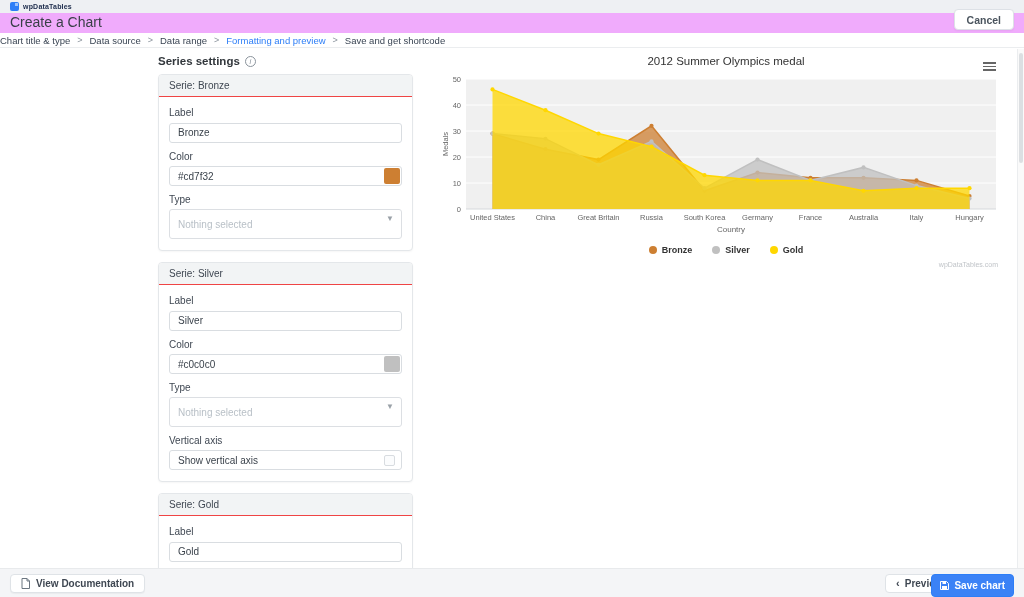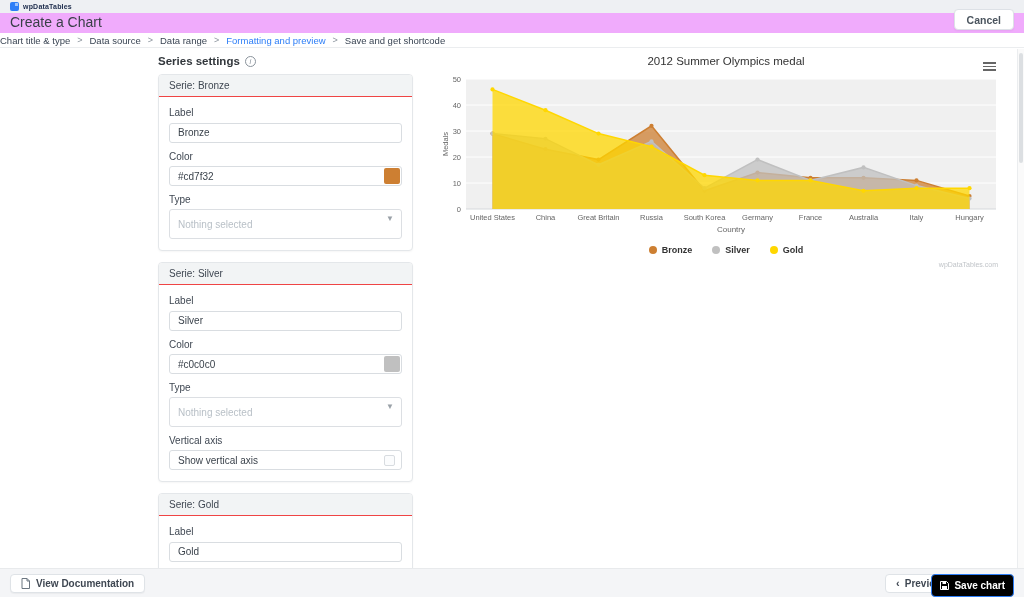--- a/index.html
+++ b/index.html
@@ -55,21 +55,21 @@
   .watermark { text-align:right; font-size:7px; color:#c0c4c8; margin-top:6px; padding-right:14px; }
 
   
   .scrollbar { position:absolute; right:0; top:49px; bottom:29px; width:7px; background:#fafafa; border-left:1px solid #ebedef; }
   .scroll-thumb { position:absolute; left:1px; top:4px; width:4px; height:110px; border-radius:2px; background:#dcdfe2; }
 
   
   .footer { position:absolute; left:0; right:0; bottom:0; height:29px; background:#f4f5f7; border-top:1px solid #e8eaec; }
   .doc-btn { position:absolute; left:10px; top:5px; height:19px; padding:0 10px; background:#fff; border:1px solid #dfe3e7; border-radius:4px; font-size:10px; font-weight:bold; color:#3f4752; display:flex; align-items:center; gap:6px; cursor:pointer; box-shadow:0 1px 1px rgba(0,0,0,.04); }
   .prev-btn { position:absolute; right:66px; top:5px; height:19px; padding:0 10px; background:#fff; border:1px solid #dfe3e7; border-radius:4px; font-size:10px; font-weight:bold; color:#3f4752; display:flex; align-items:center; gap:5px; cursor:pointer; }
-  .save-btn { position:absolute; right:10px; top:5px; height:23px; padding:0 8px; background:#000000; border:1px solid #2d7ef7; border-radius:4px; font-size:10px; font-weight:bold; color:#fff; display:flex; align-items:center; gap:5px; cursor:pointer; }
+  .save-btn { position:absolute; right:10px; top:5px; height:23px; padding:0 8px; background:#3b82f6; border:1px solid #2d7ef7; border-radius:4px; font-size:10px; font-weight:bold; color:#fff; display:flex; align-items:center; gap:5px; cursor:pointer; }
   .chev { font-size:11px; line-height:1; color:#3f4752; }
 </style>
 </head>
 <body>
 
 <div class="page">
 
   <div class="topstrip">
     <span class="logo-mark"></span>
     <span class="logo-text">wpDataTables</span>

